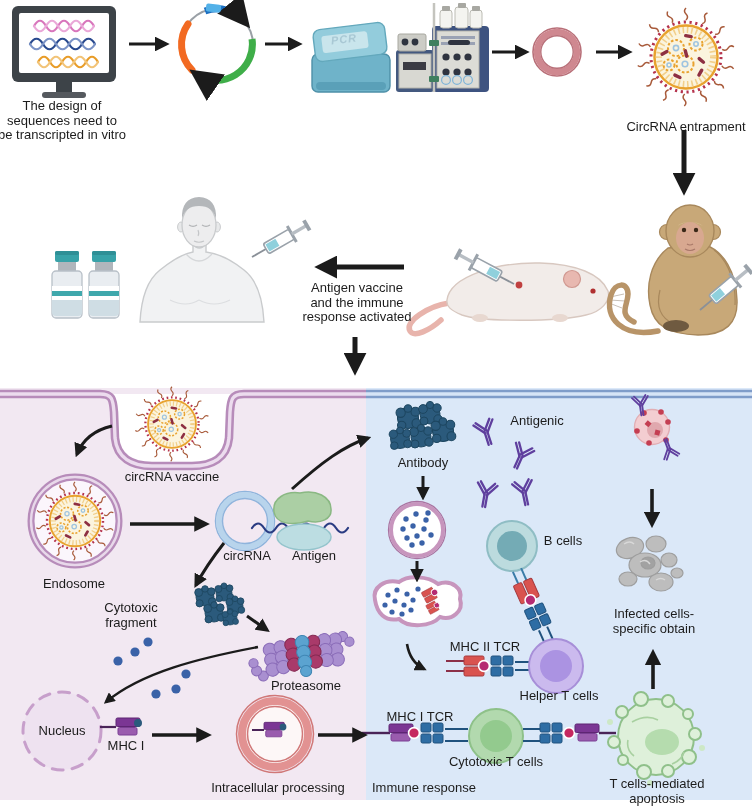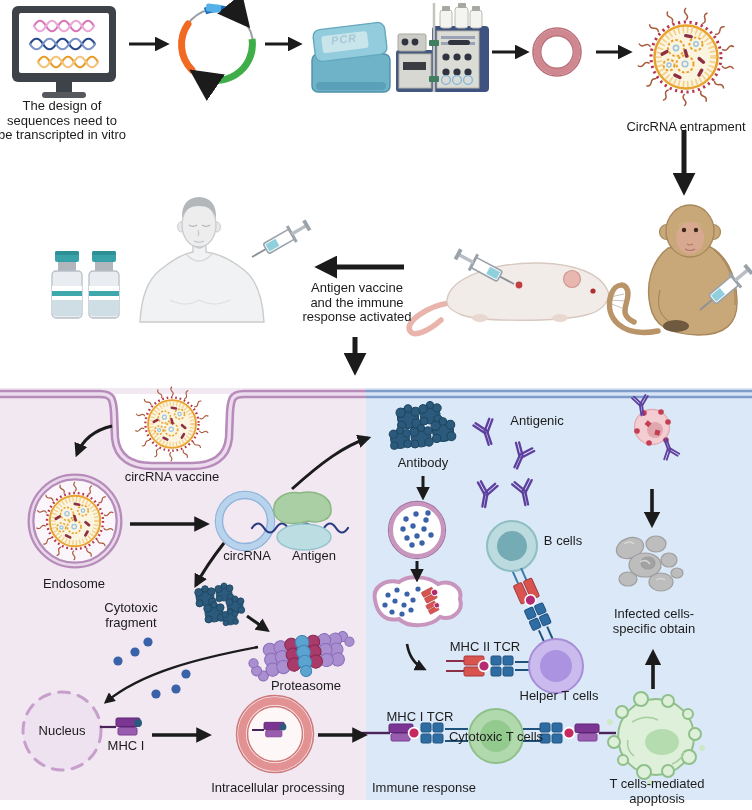--- a/index.html
+++ b/index.html
@@ -561,21 +561,21 @@
 <div class="lbl" style="left:62px;top:724px">Nucleus</div>
 <div class="lbl" style="left:126px;top:739px">MHC I</div>
 <div class="lbl" style="left:278px;top:781px">Intracellular processing</div>
 
 <div class="lbl" style="left:423px;top:456px">Antibody</div>
 <div class="lbl" style="left:537px;top:414px">Antigenic</div>
 <div class="lbl" style="left:563px;top:534px">B cells</div>
 <div class="lbl" style="left:485px;top:640px">MHC II TCR</div>
 <div class="lbl" style="left:559px;top:689px">Helper T cells</div>
 <div class="lbl" style="left:420px;top:710px">MHC I TCR</div>
-<div class="lbl" style="left:496px;top:730px">Cytotoxic T cells</div>
+<div class="lbl" style="left:496px;top:755px">Cytotoxic T cells</div>
 <div class="lbl" style="left:424px;top:781px">Immune response</div>
 <div class="lbl" style="left:654px;top:607px">
   <div>Infected cells-</div>
   <div>specific obtain</div>
 </div>
 <div class="lbl" style="left:657px;top:777px">
   <div>T cells-mediated</div>
   <div>apoptosis</div>
 </div>
 

